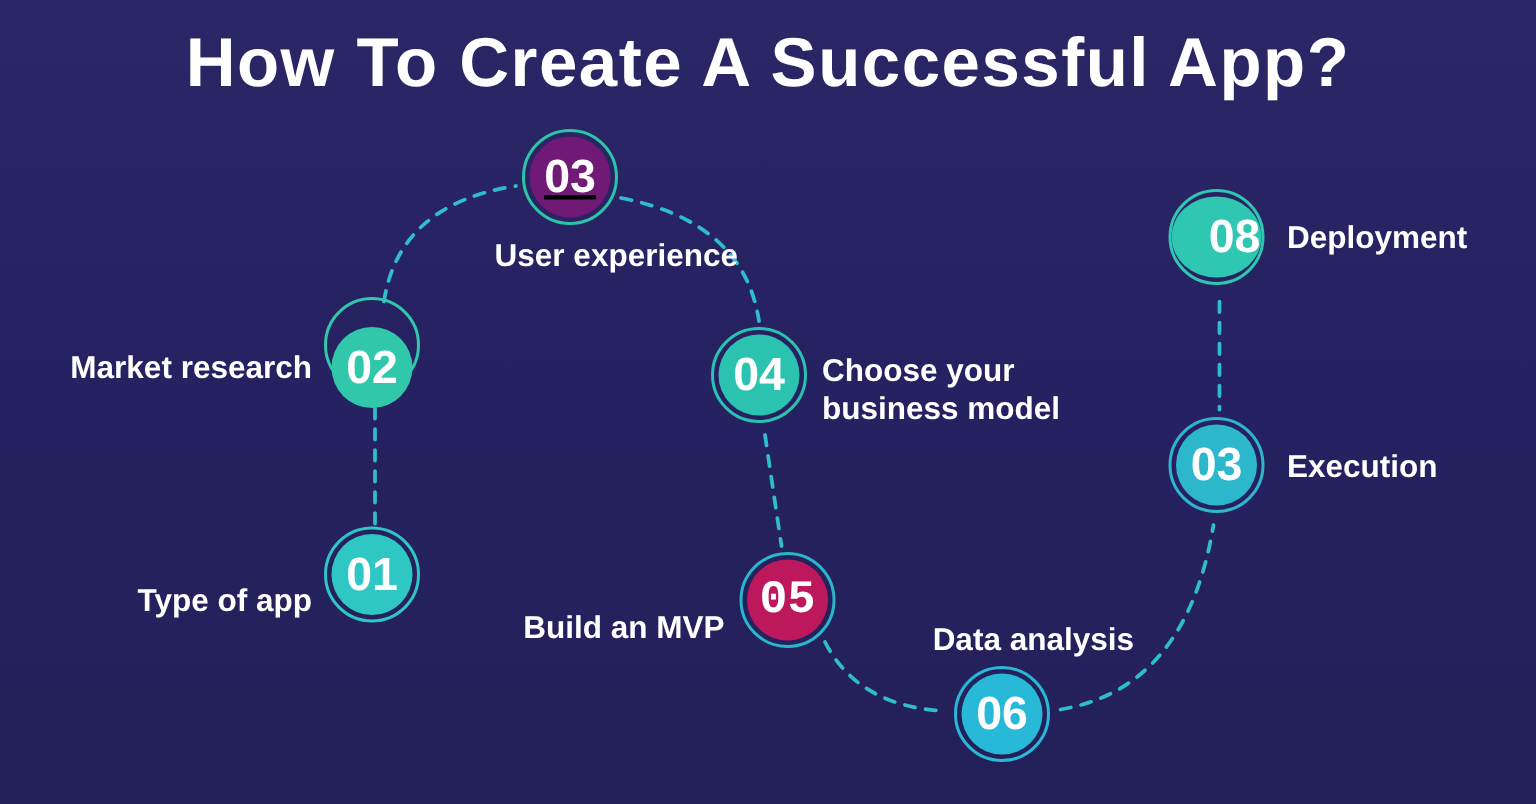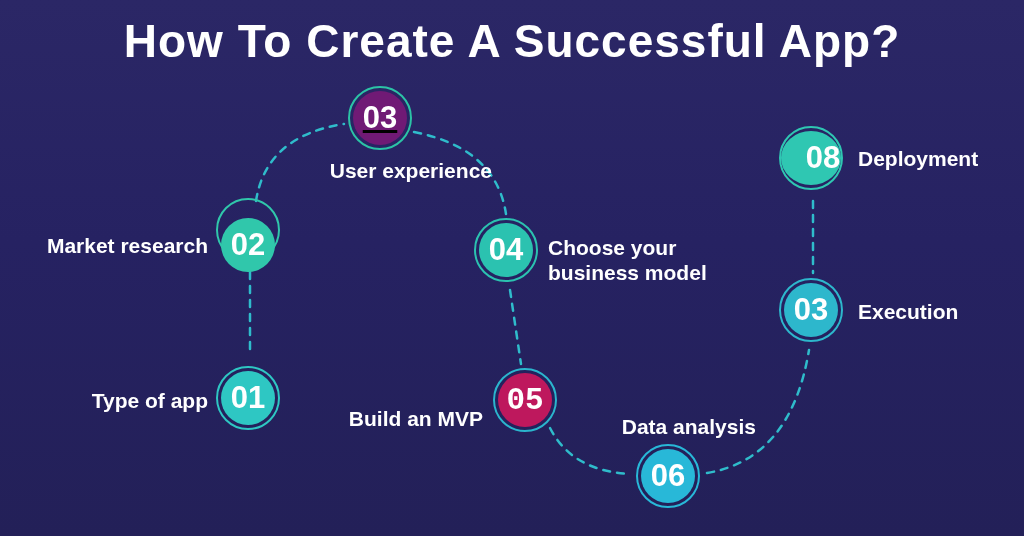--- a/index.html
+++ b/index.html
@@ -78,21 +78,21 @@
     <path d="M 250 272 L 250 350" stroke="#2fbccb"></path>
     <path d="M 256 201 Q 266 136 344 124" stroke="#2fbccb"></path>
     <path d="M 414 132 Q 496 148 506 214" stroke="#2fbccb"></path>
     <path d="M 510 290 L 521 364" stroke="#2fbccb"></path>
     <path d="M 550 428 Q 572 471 630 474" stroke="#2fbccb"></path>
     <path d="M 707 473 Q 791 459 809 350" stroke="#2fbccb"></path>
     <path d="M 813 201 L 813 273" stroke="#2fbccb"></path>
   </g>
 </svg>
 
-<div class="step-ring" style="left: 216px; top: 366px; border-color: rgb(46, 199, 195);">
+<div class="step-ring" style="left: 216px; top: 351px; border-color: rgb(46, 199, 195);">
   <div class="step-fill" style="background-color: rgb(46, 199, 195);">
     <span class="step-num">01</span>
   </div>
 </div>
 <div class="step-ring" style="left: 216px; top: 198px; border-color: rgb(48, 199, 171);">
   <div class="step-fill" style="background-color: rgb(48, 199, 171); margin-top: 29px;">
     <span class="step-num">02</span>
   </div>
 </div>
 <div class="step-ring" style="left: 348px; top: 86px; border-color: rgb(44, 195, 166);">

